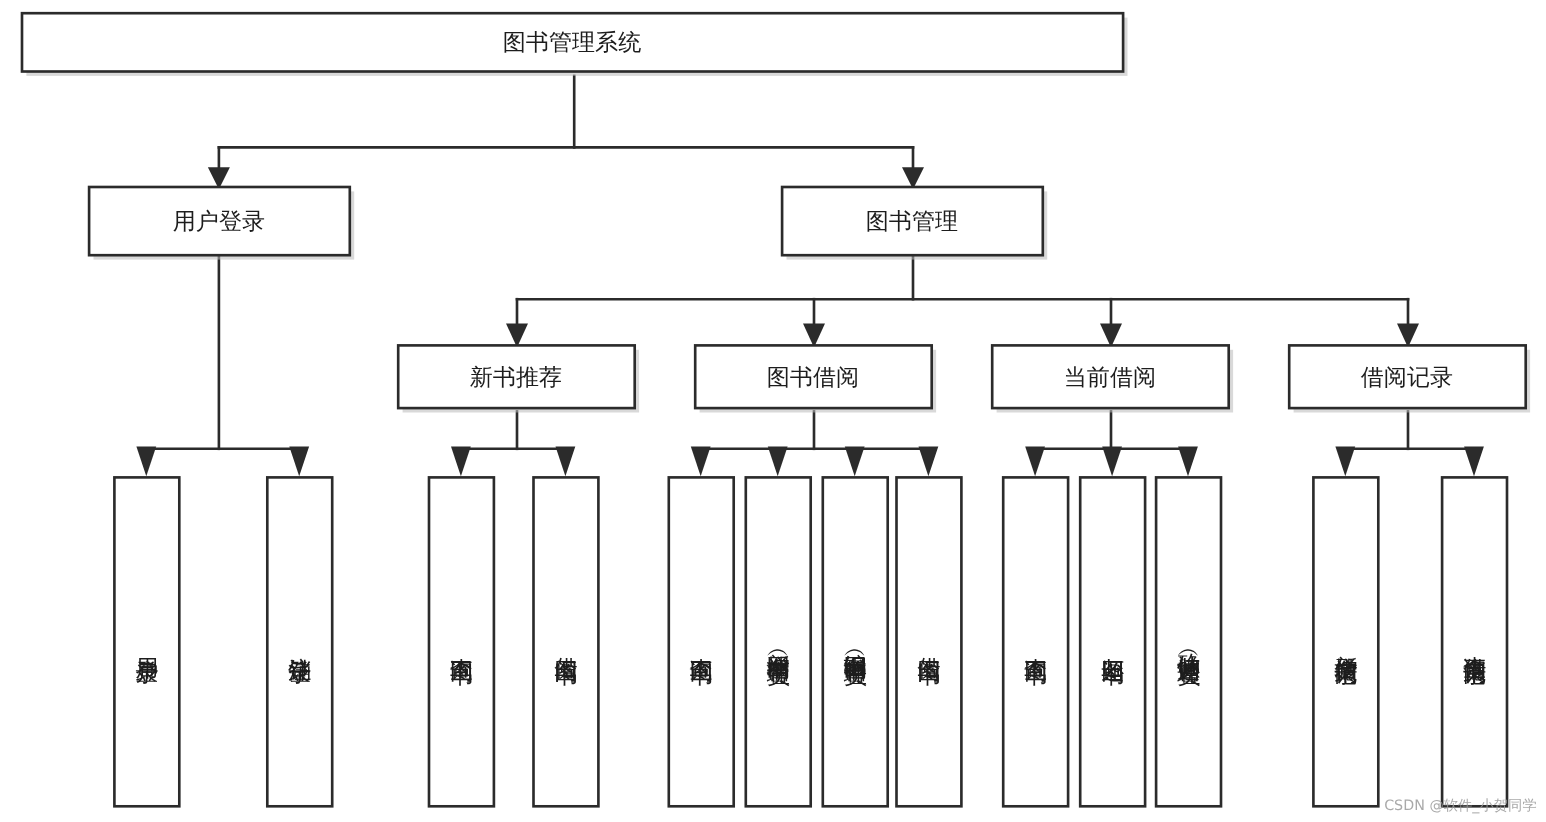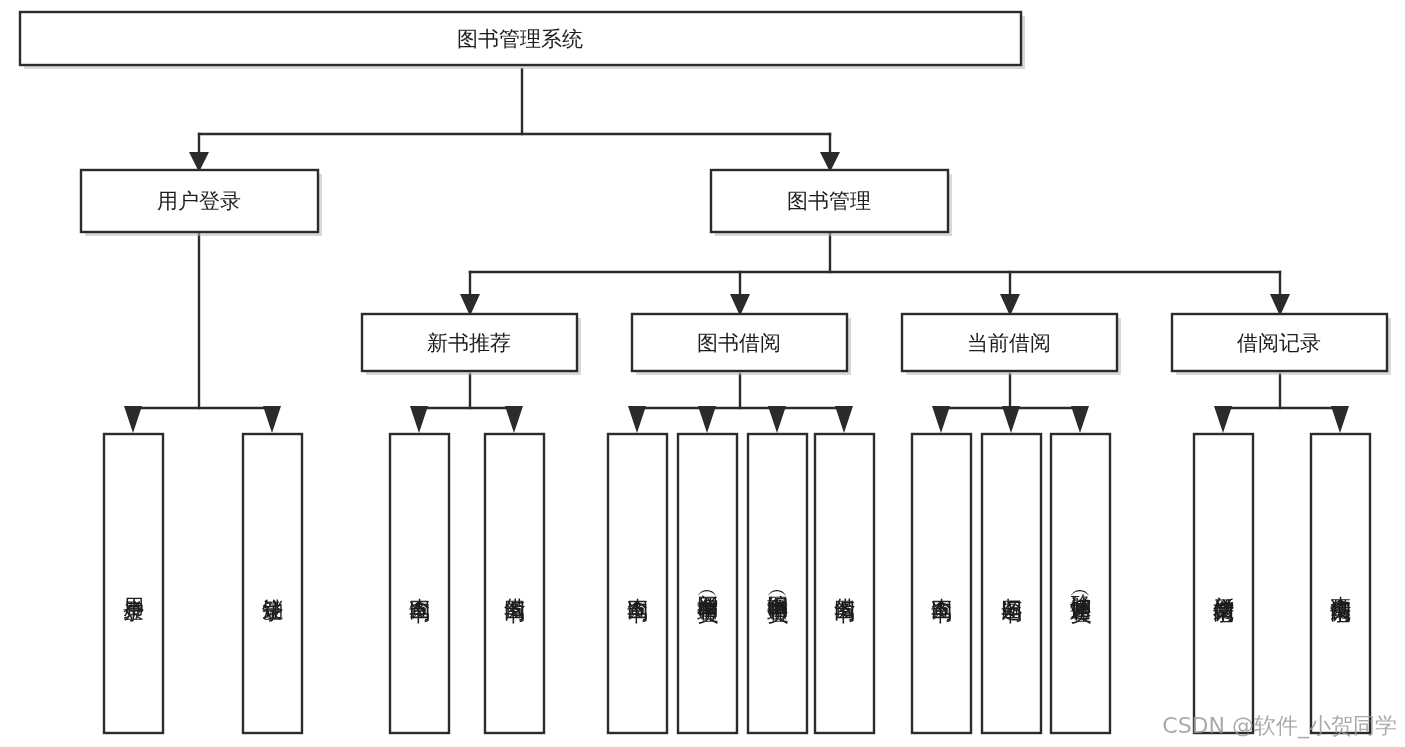--- a/index.html
+++ b/index.html
@@ -66,21 +66,21 @@
     align-items: center;
     justify-content: center;
     white-space: nowrap;
     pointer-events: none;
   }
   #watermark {
     position: absolute;
     right: 8px;
     bottom: 6px;
     font-family: "DejaVu Sans", "Liberation Sans", sans-serif;
-    font-size: 22px;
+    font-size: 13px;
     color: #9b9b9b;
     opacity: .85;
     white-space: nowrap;
   }
 </style>
 </head>
 <body>
 
 <div id="diagram-root">
 

